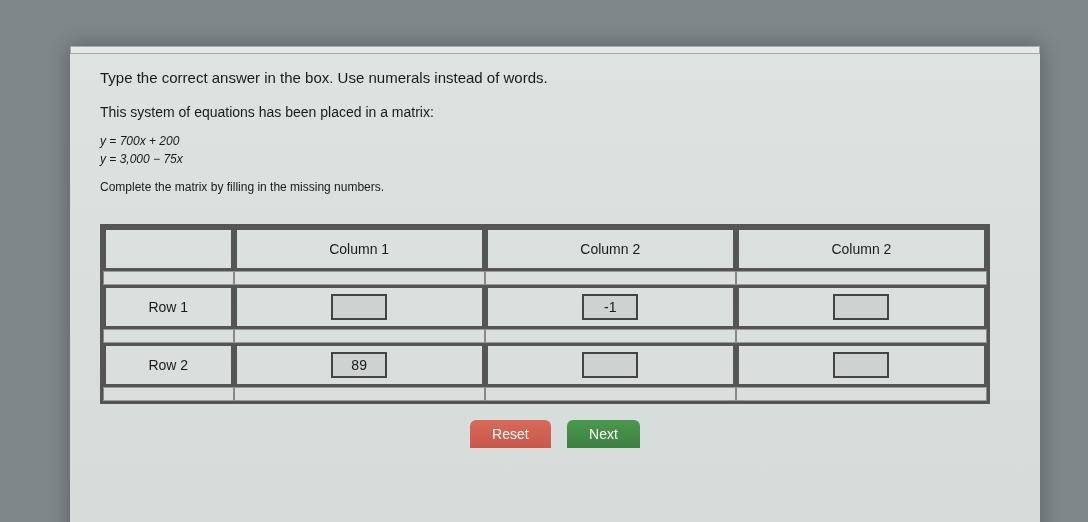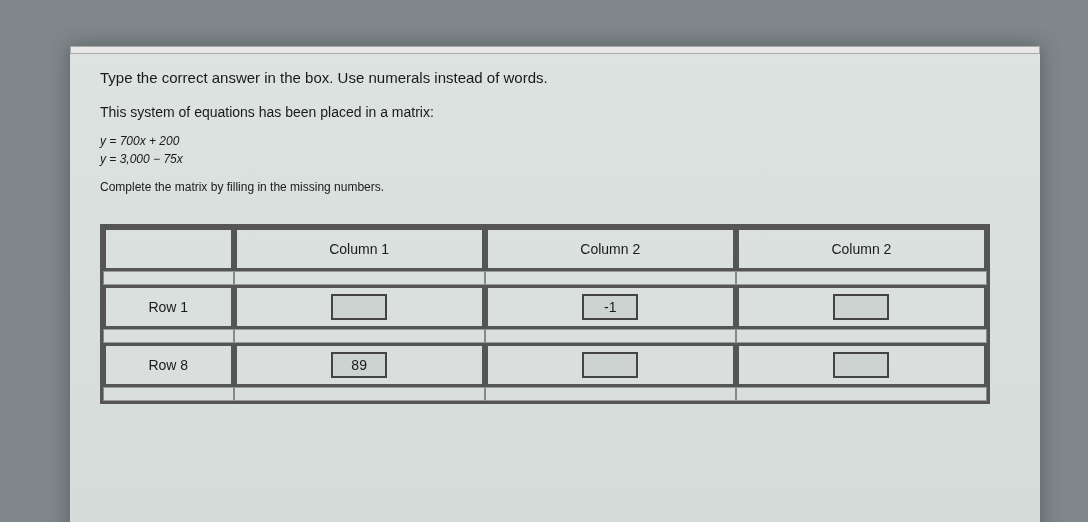--- a/index.html
+++ b/index.html
@@ -165,33 +165,37 @@
         <input class="cell-input" value="" style="">
       </td>
     </tr>
     <tr class="spacer-row">
       <td></td>
           <td></td>
           <td></td>
           <td></td>
     </tr>
     <tr>
-      <td class="row-hdr">Row 8</td>
+      <td class="row-hdr">Row 2</td>
       <td class="col-cell">
         <span class="cell-box">89</span>
       </td>
       <td class="col-cell">
         <input class="cell-input" value="" style="">
       </td>
       <td class="col-cell">
         <input class="cell-input" value="" style="">
       </td>
     </tr>
     <tr class="spacer-row">
       <td></td>
           <td></td>
           <td></td>
           <td></td>
     </tr>
   </tbody>
     </table>
 
+  <div class="button-row">
+    <button class="btn btn-reset">Reset</button>
+    <button class="btn btn-next">Next</button>
+  </div>
 </div>
 
 </body></html>

